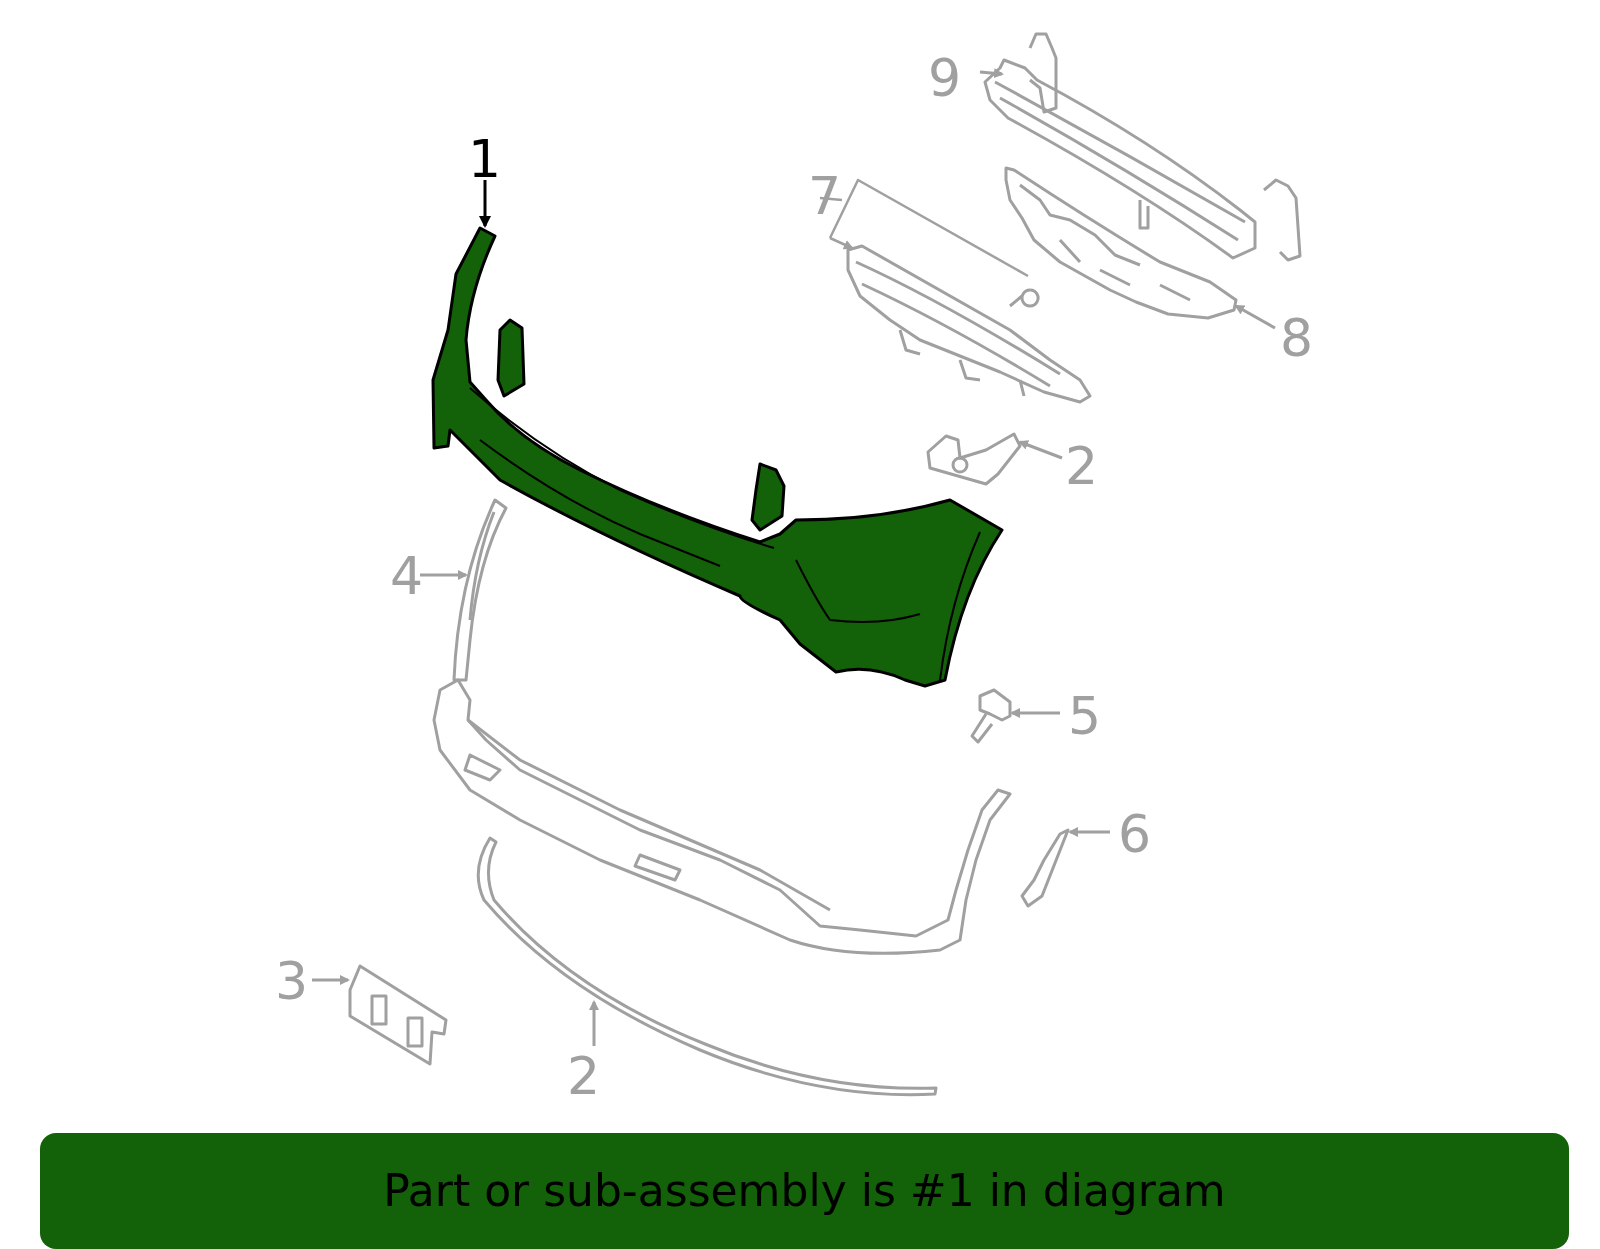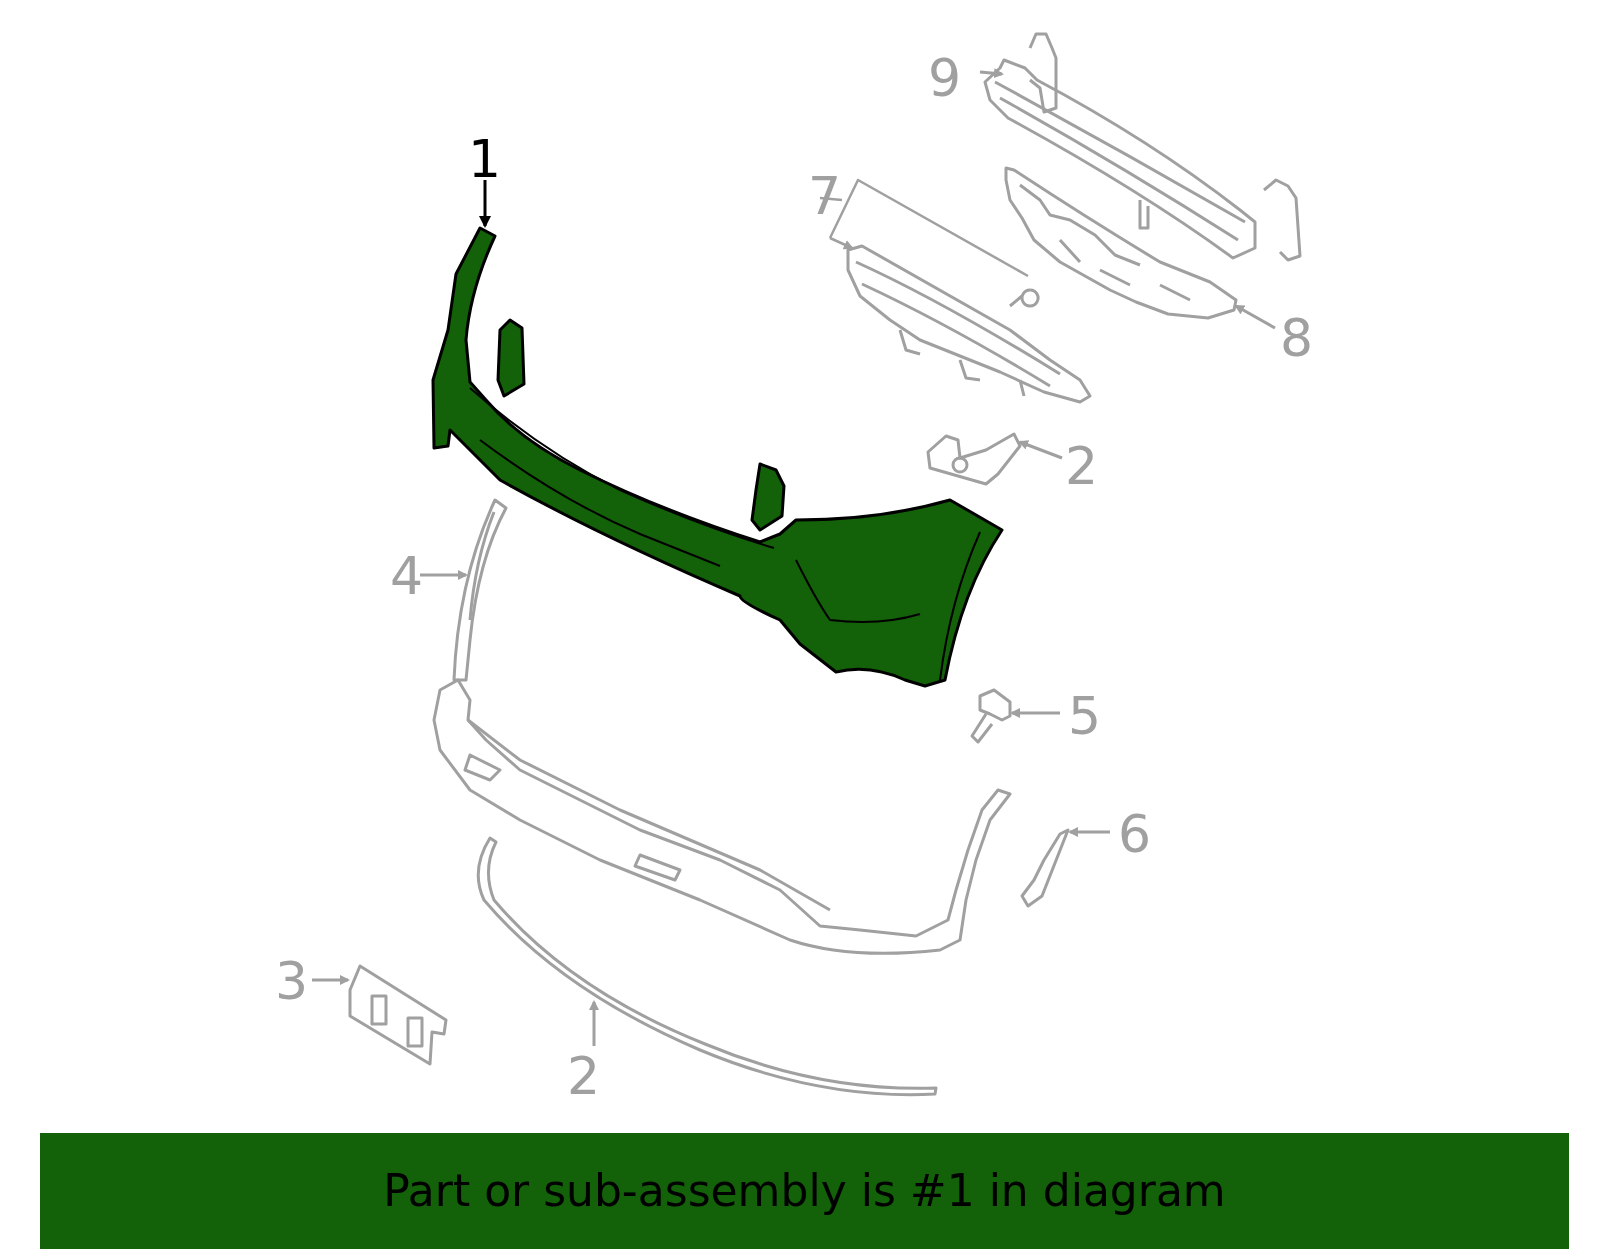--- a/index.html
+++ b/index.html
@@ -1,20 +1,20 @@
 <!DOCTYPE html>
 <html><head>
 <meta charset="utf-8">
 <style>
   html, body { margin: 0; padding: 0; background: #ffffff; }
   body { width: 1600px; height: 1249px; position: relative; overflow: hidden; font-family: "DejaVu Sans", sans-serif; }
   #diagram { position: absolute; left: 0; top: 0; width: 1600px; height: 1130px; }
   .callout { position: absolute; font-family: "DejaVu Sans", sans-serif; font-size: 52px; line-height: 1; color: #a0a0a0; }
   .callout.active { color: #000000; }
-  #banner { position: absolute; left: 40px; top: 1133px; width: 1529px; height: 116px; background: #136108; display: flex; align-items: center; justify-content: center; }
+  #banner { position: absolute; left: 40px; top: 1133px; width: 1529px; height: 116px; background: #136108; display: flex; align-items: center; justify-content: center; border-radius: 16px; }
   #banner .line { font-family: "DejaVu Sans", sans-serif; font-size: 44px; line-height: 50px; color: #000000; white-space: nowrap; }
 </style>
 </head>
 <body>
 
 <div id="diagram">
   <svg width="1600" height="1130" viewBox="0 0 1600 1130">
     <defs>
       <marker id="arrG" markerWidth="10" markerHeight="10" refX="8" refY="5" orient="auto" markerUnits="userSpaceOnUse">
         <path d="M0,0 L10,5 L0,10 z" fill="#a0a0a0"></path>

